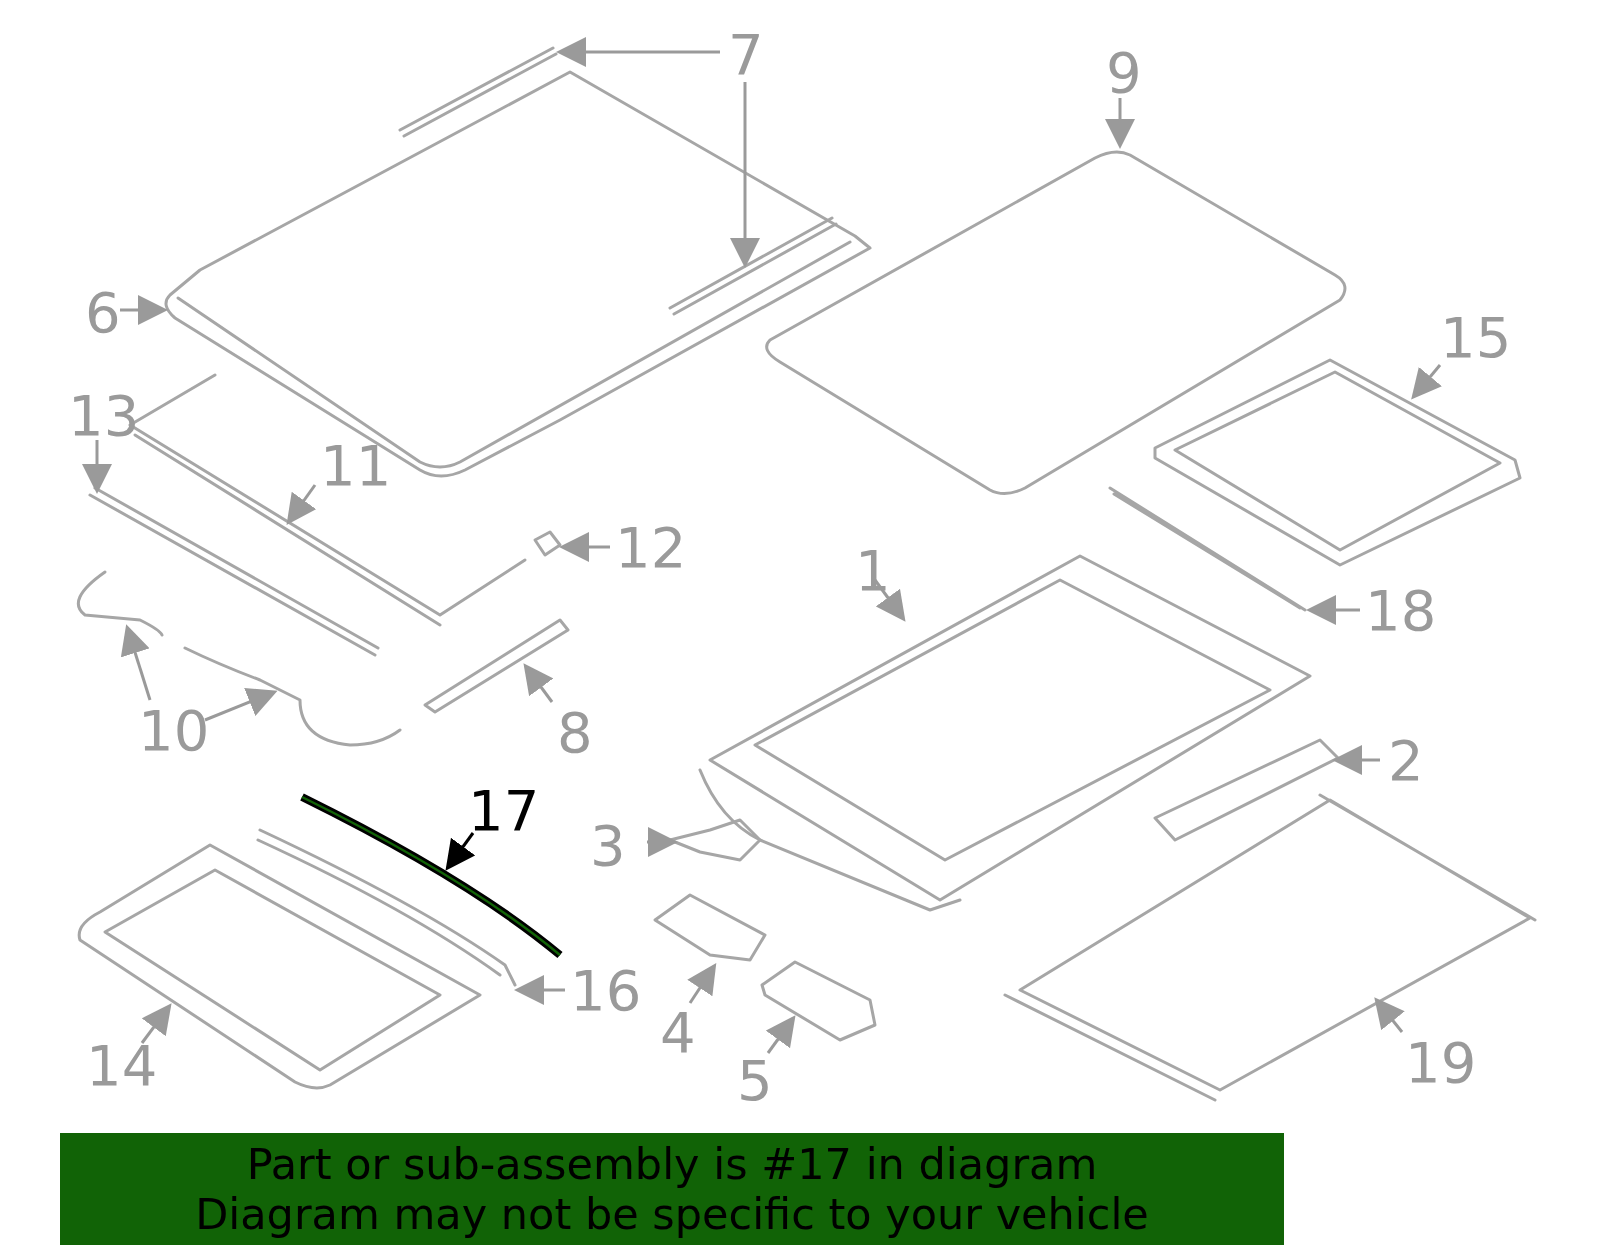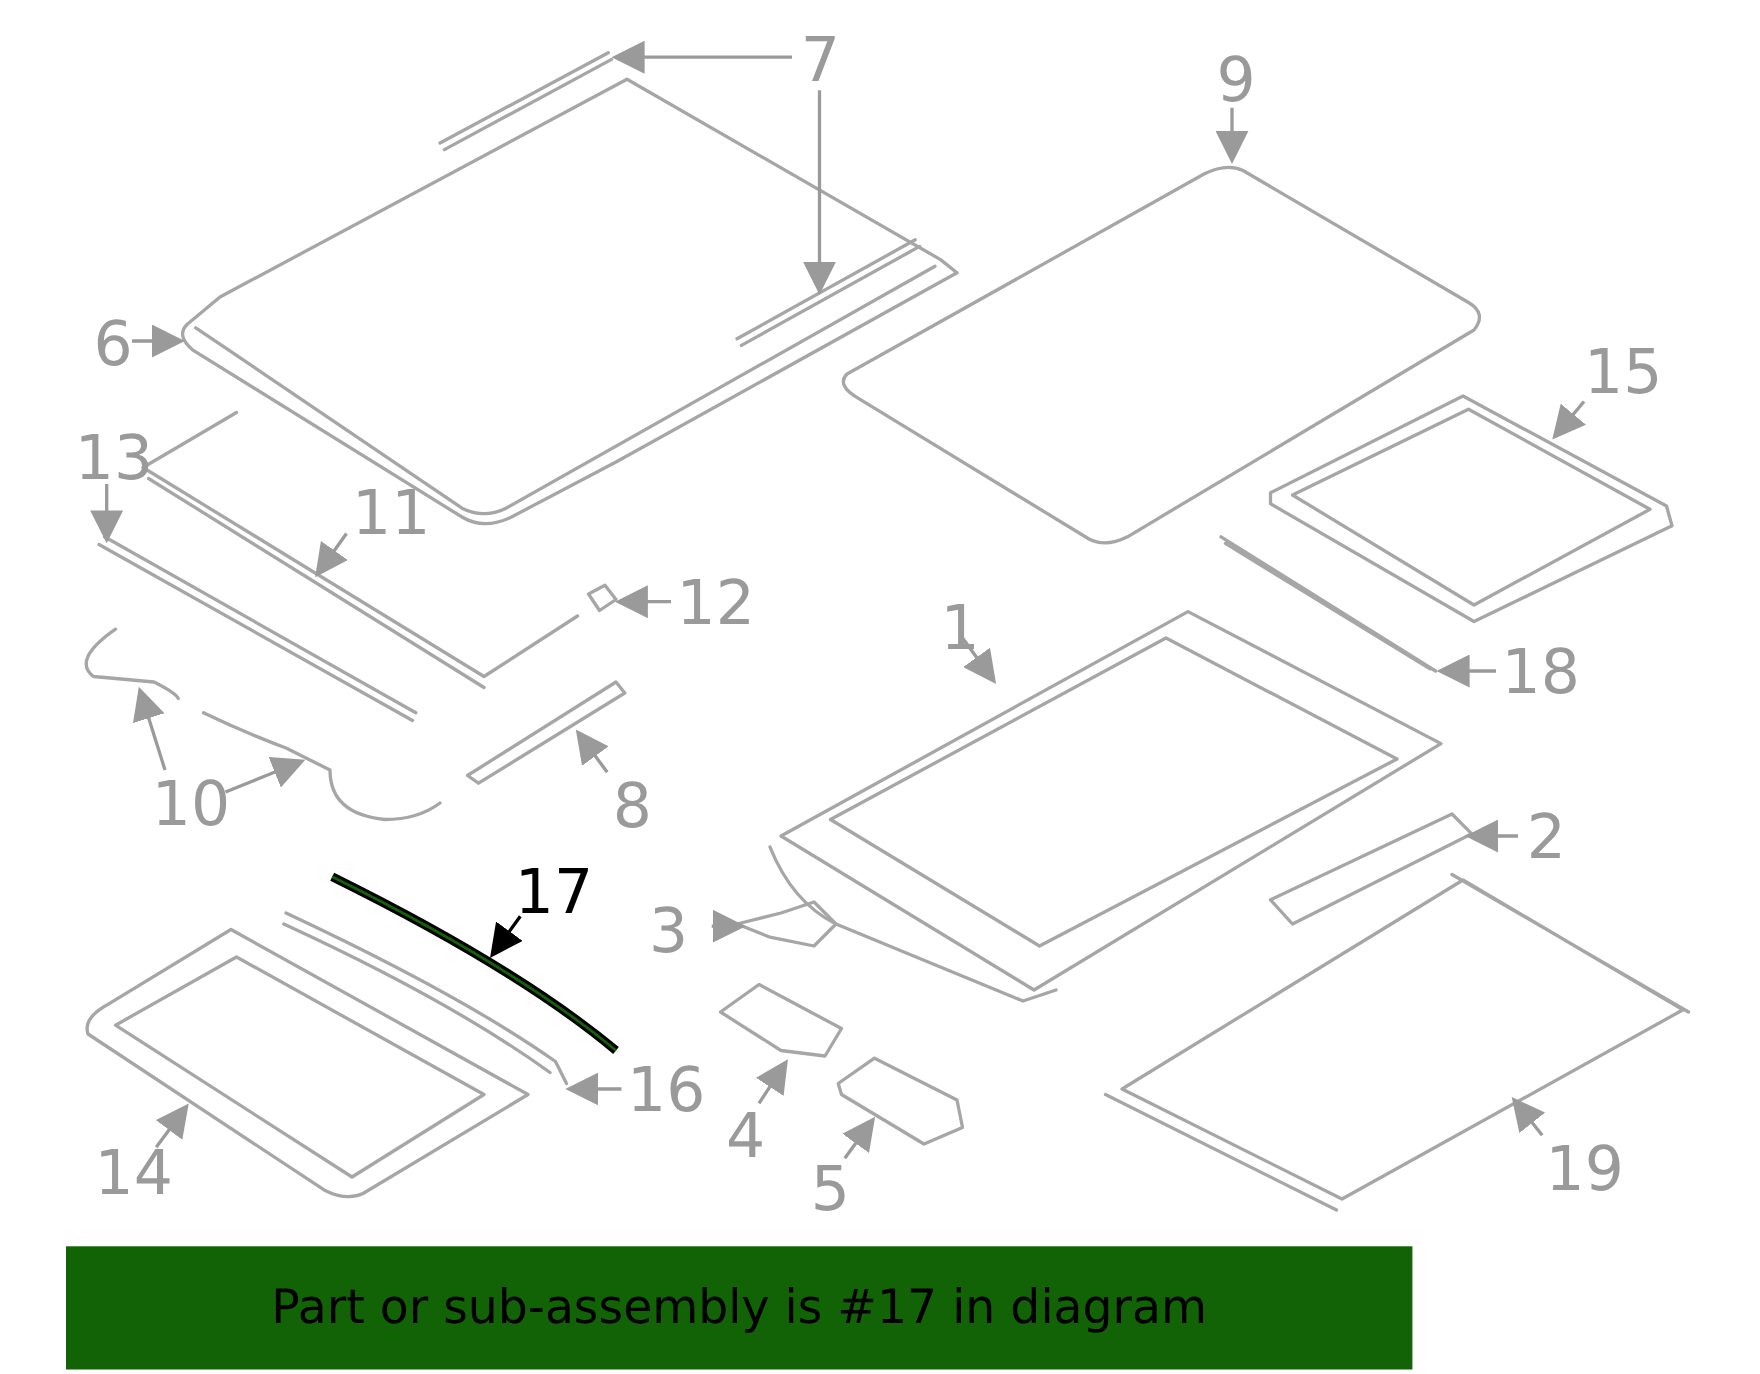--- a/index.html
+++ b/index.html
@@ -119,13 +119,14 @@
     <text class="callout" x="1440" y="357">15</text>
     <text class="callout" x="570" y="1010">16</text>
     <text class="callout hl" x="468" y="830">17</text>
     <text class="callout" x="1365" y="630">18</text>
     <text class="callout" x="1405" y="1082">19</text>
   </g>
 </svg>
 
 <div class="banner">
   <span>Part or sub-assembly is #17 in diagram</span>
+  <span>Diagram may not be specific to your vehicle</span>
 </div>
 
 </body></html>

